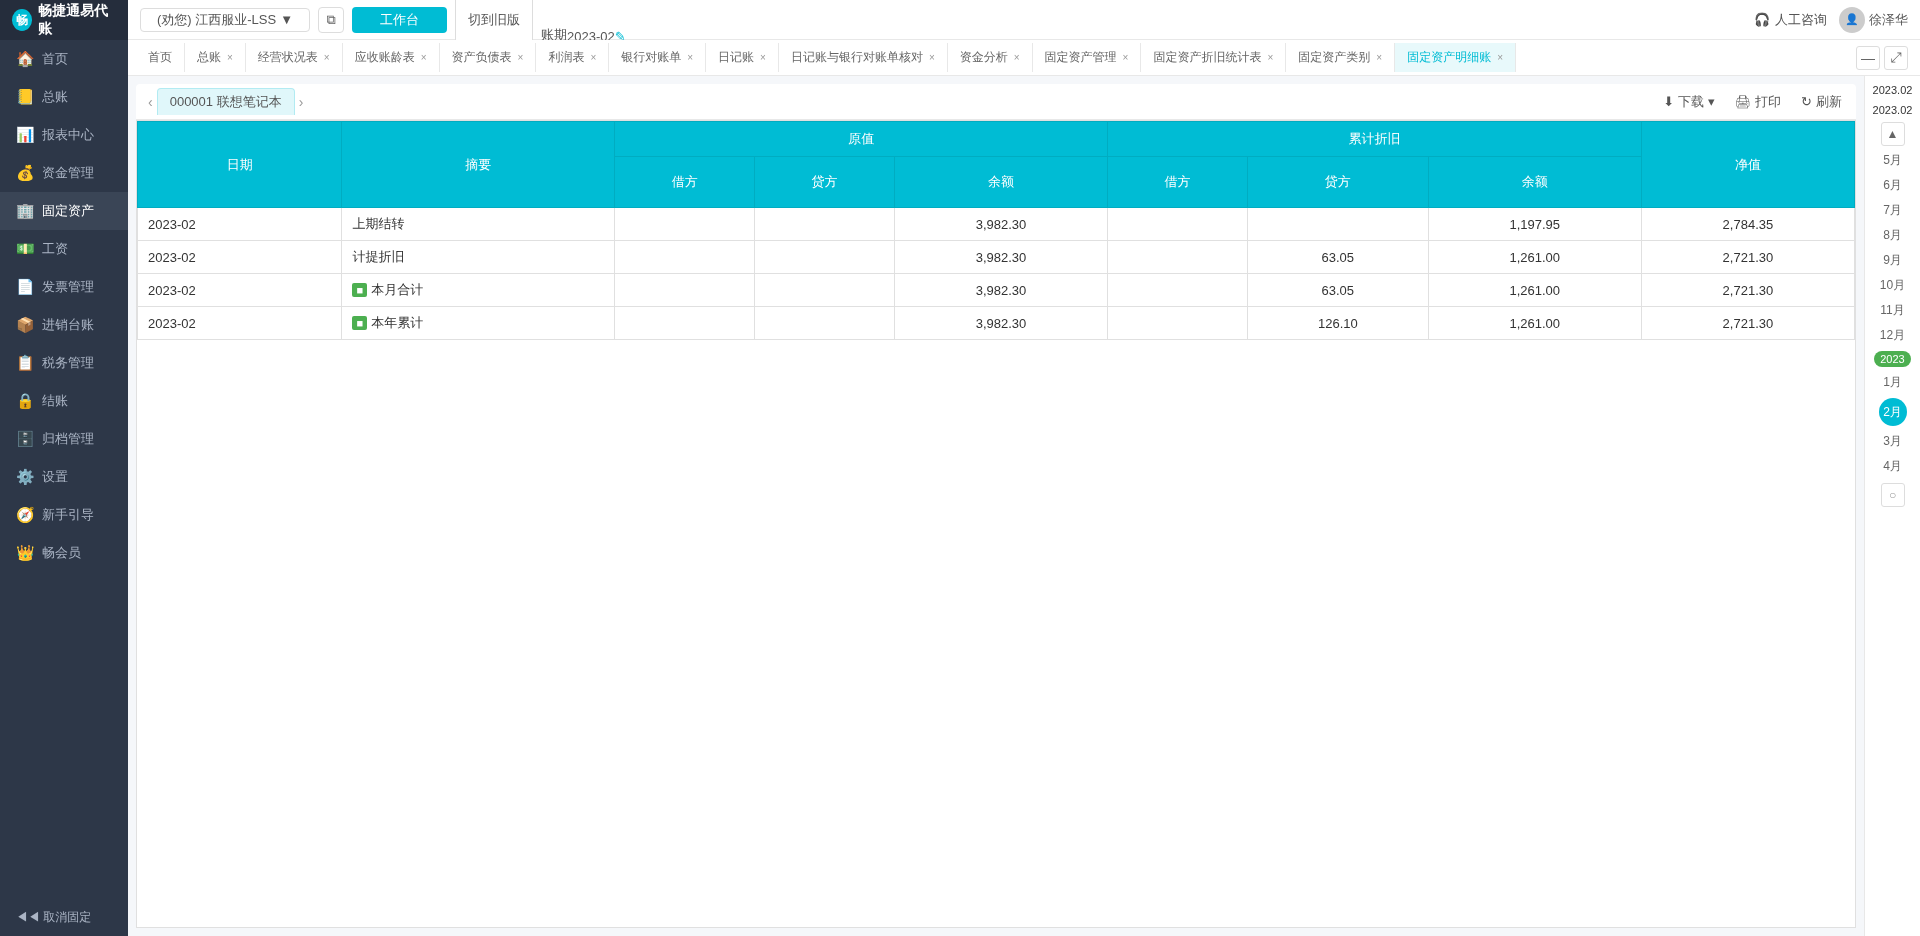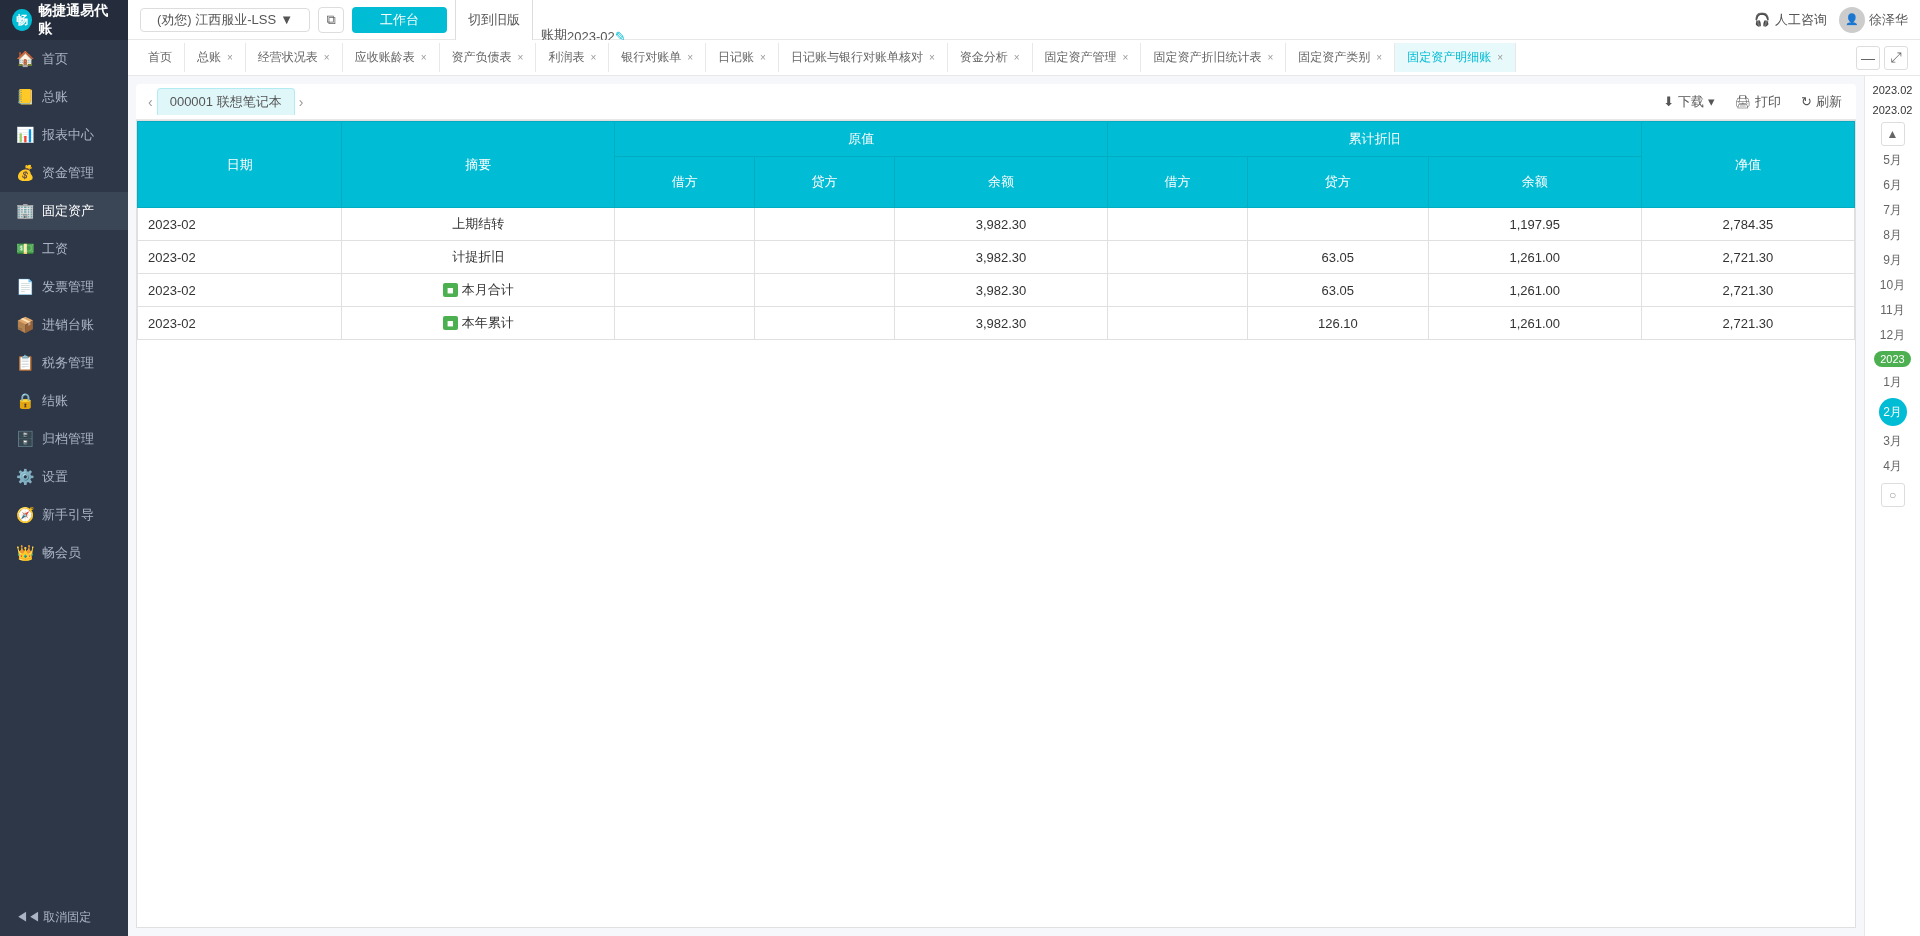--- a/index.html
+++ b/index.html
@@ -277,21 +277,21 @@
       padding: 16px 10px;
     }
     tbody tr td {
       padding: 7px 10px;
       border: 1px solid #e0e0e0;
       text-align: center;
       color: #333;
       white-space: nowrap;
     }
     tbody tr td:first-child { text-align: left; }
-    tbody tr td:nth-child(2) { text-align: center; margin-top: 25px; }
+    tbody tr td:nth-child(2) { text-align: left; margin-top: 25px; }
     .tag-green {
       display: inline-block;
       background: #4caf50;
       color: white;
       font-size: 11px;
       padding: 1px 4px;
       border-radius: 2px;
       margin-right: 4px;
     }
 

